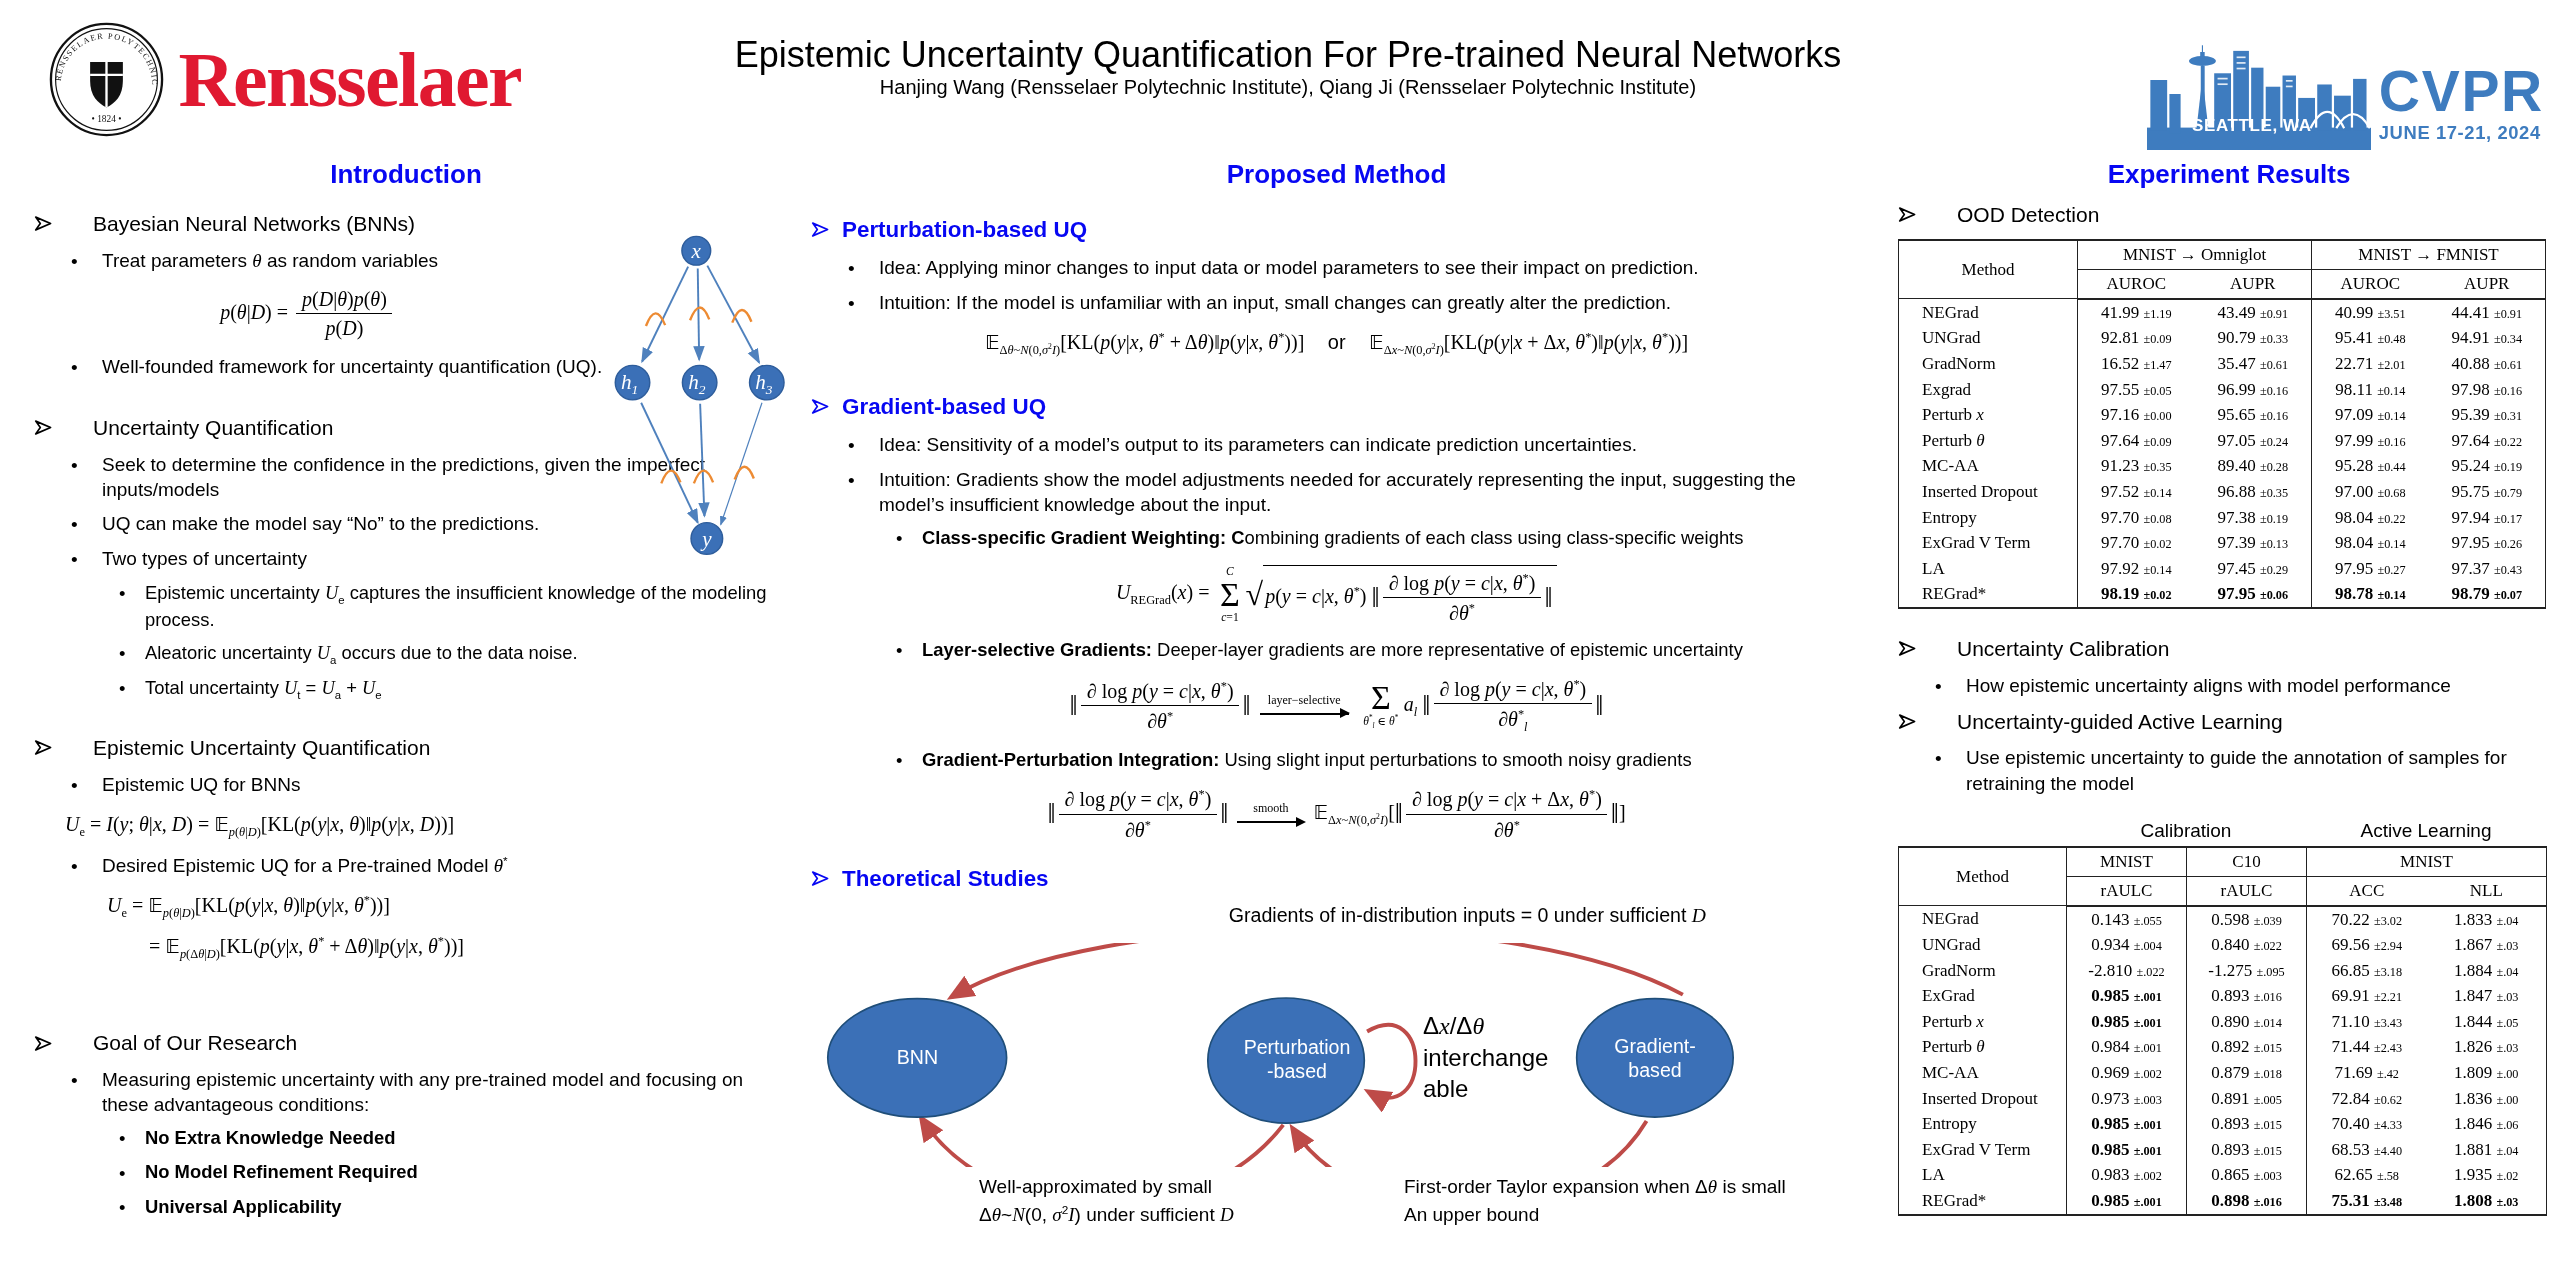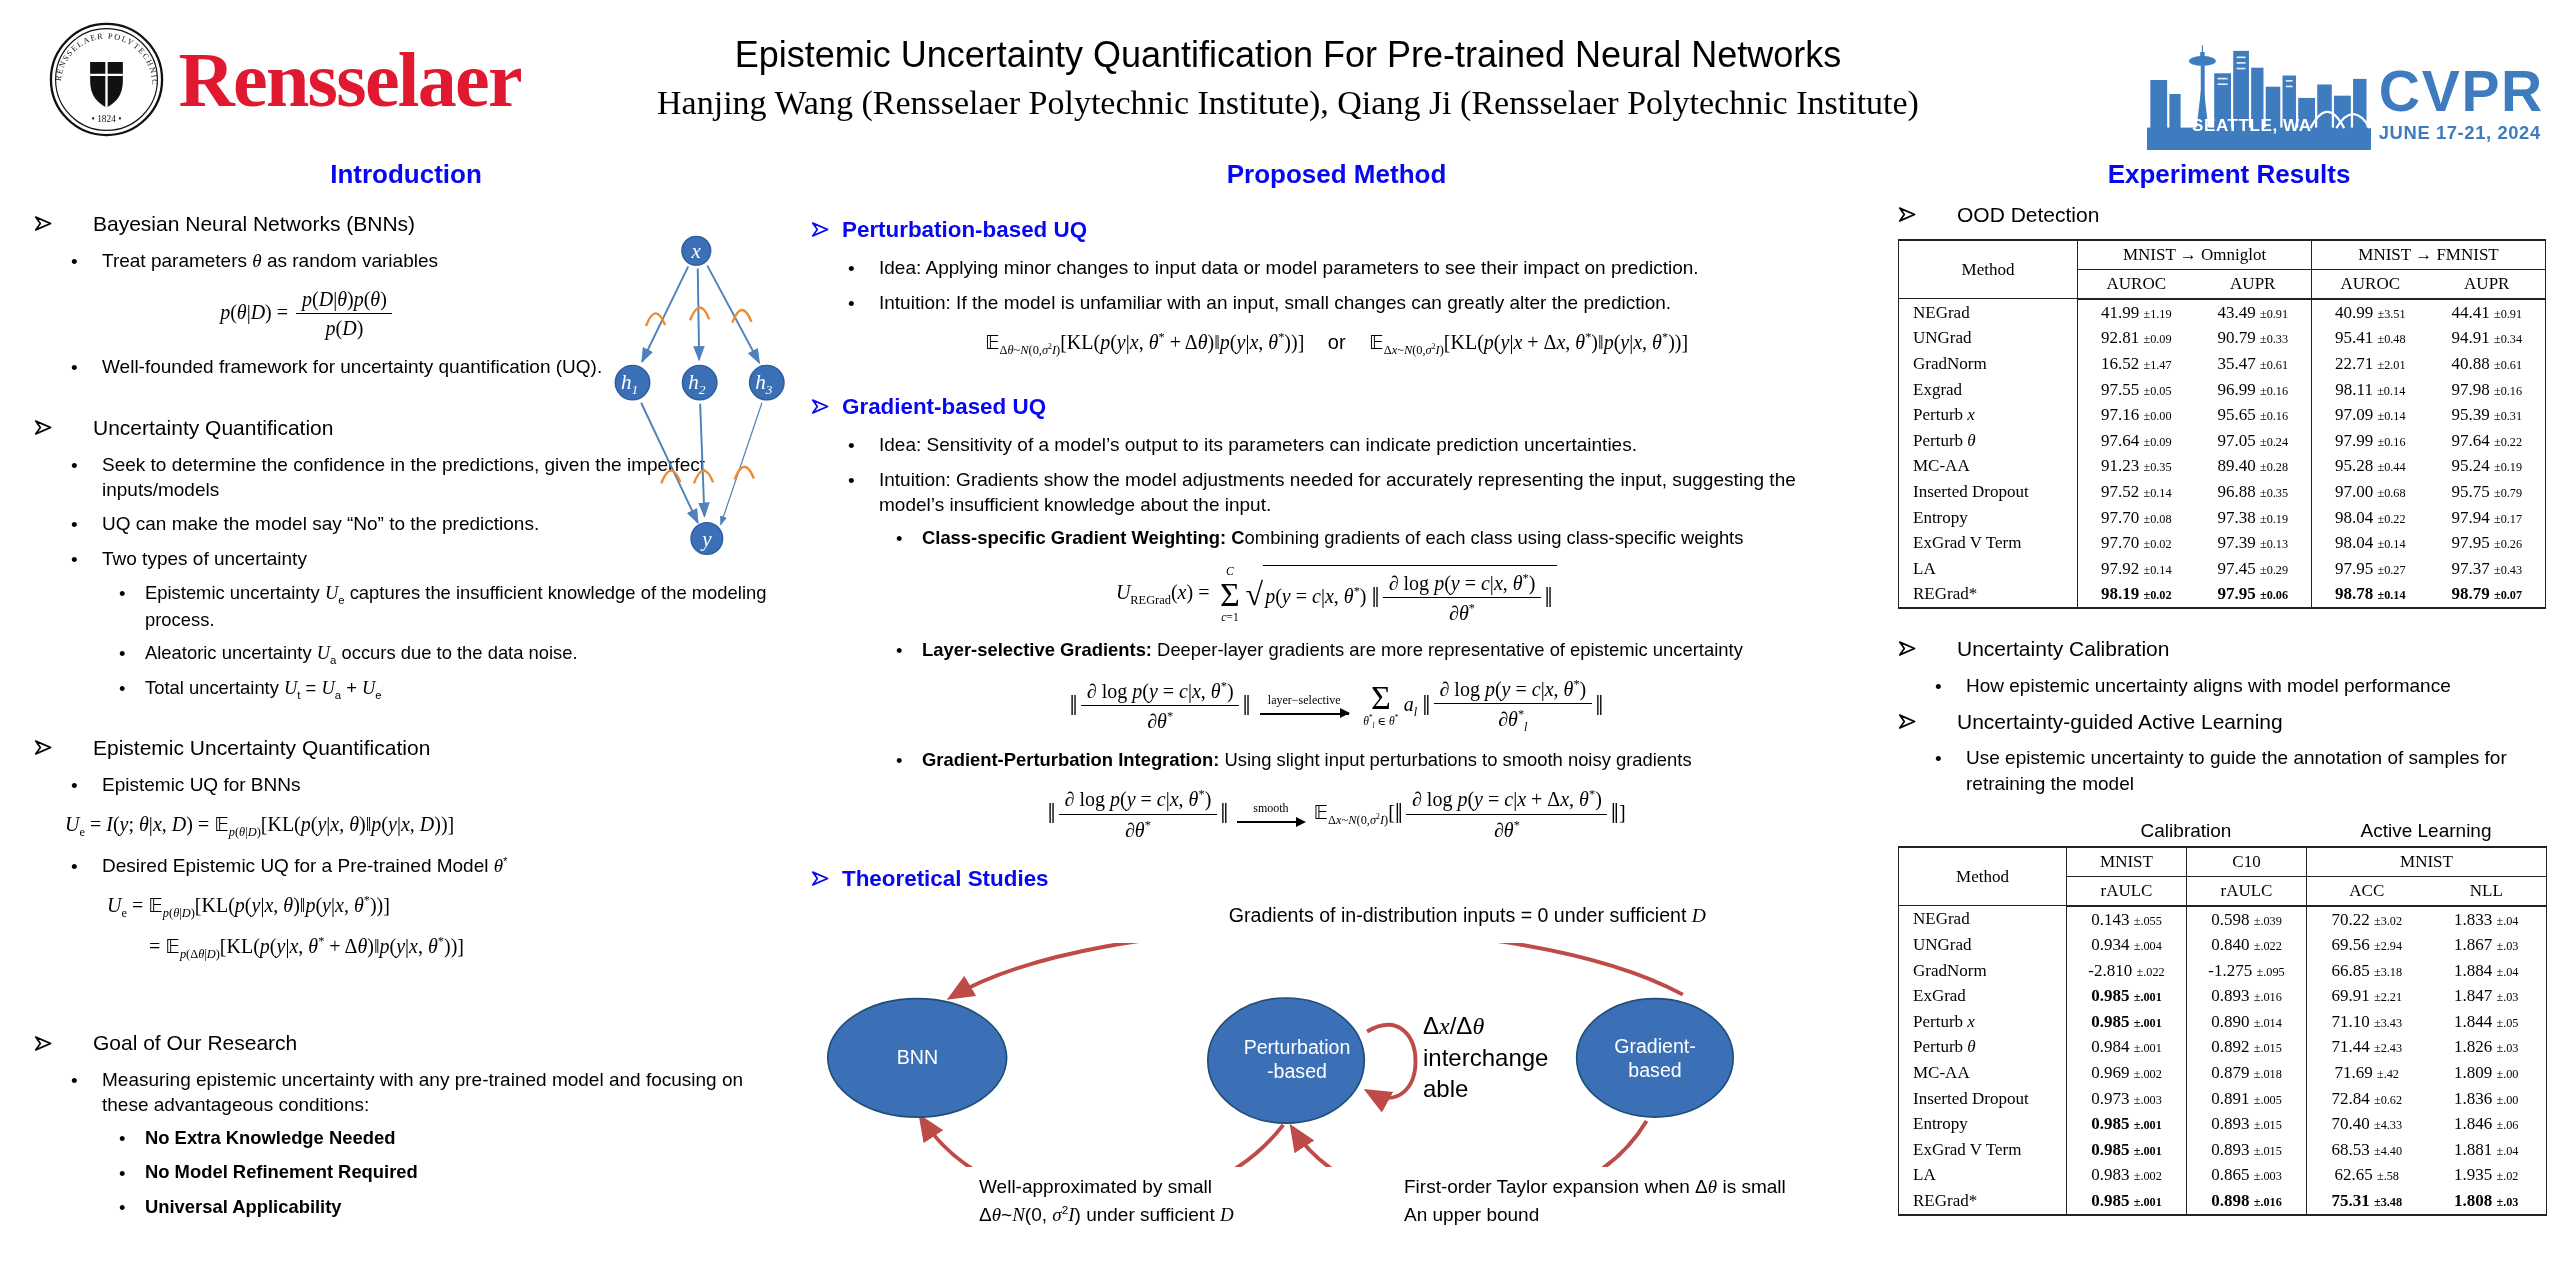--- a/index.html
+++ b/index.html
@@ -6,21 +6,21 @@
   body{width:2576px;height:1288px;background:#fff;position:relative;overflow:hidden;
        font-family:"Liberation Sans",sans-serif;color:#000;}
   i{font-family:"Liberation Serif","DejaVu Serif",serif;}
   sub,sup{font-size:0.62em;}
   
   header{position:absolute;top:0;left:0;right:0;height:159px;}
   .rpi{position:absolute;left:48px;top:21px;display:flex;align-items:center;gap:13.4px;}
   .rpi-word{font-family:"Liberation Serif",serif;font-weight:700;font-size:78px;color:#e01931;letter-spacing:-1.7px;}
   .titleblock{position:absolute;left:617px;width:1342px;top:34px;text-align:center;}
   h1{font-size:36px;font-weight:400;margin:0;}
-  .authors{font-size:34px;margin-top:8px;font-family:Liberation Serif, serif;}
+  .authors{font-size:20px;margin-top:0;}
   .cvpr{position:absolute;left:2147px;top:23.5px;height:126px;display:flex;align-items:flex-end;gap:7.8px;}
   .cvpr-sky{position:relative;width:224px;height:126px;}
   .seattle{position:absolute;left:45px;top:92px;color:#fff;font-weight:bold;font-size:17px;letter-spacing:0.6px;}
   .cvpr-right{padding-bottom:5.6px;}
   .cvpr-name{font-size:57px;font-weight:bold;color:#3e7cbf;line-height:0.9;letter-spacing:1.7px;}
   .cvpr-dates{font-size:18.4px;font-weight:bold;color:#3e7cbf;margin-top:4.5px;letter-spacing:0.6px;}
   
   .col{position:absolute;top:159px;}
   #col1{left:34px;width:744px;}
   #col2{left:811px;width:1051px;}
@@ -70,21 +70,21 @@
   .nl{position:absolute;text-align:center;color:#fff;font-size:19.6px;line-height:1.25;}
   .theo-loop{position:absolute;left:612px;top:106px;font-size:24px;line-height:1.3;}
   .theo-bl{position:absolute;left:168px;top:269px;width:347px;font-size:19px;line-height:1.5;}
   .theo-br{position:absolute;left:593px;top:269px;width:414px;font-size:19px;line-height:1.5;}
   
   .rtable{border-collapse:collapse;table-layout:fixed;width:648px;
           font-family:"Liberation Serif","DejaVu Serif",serif;font-size:17px;
           border:1.1px solid #222;border-top:2.8px double #222;border-bottom:2.8px double #222;}
   .rtable th{font-weight:normal;padding:3.9px 2.2px;}
   .rtable td{padding:2.8px 2.2px;text-align:center;}
-  .rtable td.method{text-align:left;padding-left:14px;}
+  .rtable td.method{text-align:left;padding-left:23px;}
   .method-col{border-right:1.1px solid #222;}
   .sepl{border-left:1.1px solid #222;}
   tr.grp th{border-bottom:1.1px solid #222;}
   tr.subh th{border-bottom:2.8px double #222;}
   .pm{font-size:0.72em;}
   .bld{font-weight:bold;font-family:Liberation Serif, serif;}
   .t2labels{display:flex;margin:23.5px 0 4.5px 0;font-size:19px;}
   .t2labels .sp{width:168px;}
   .t2labels .lab{width:240px;text-align:center;}
   #table1-wrap{margin-top:9px;}

